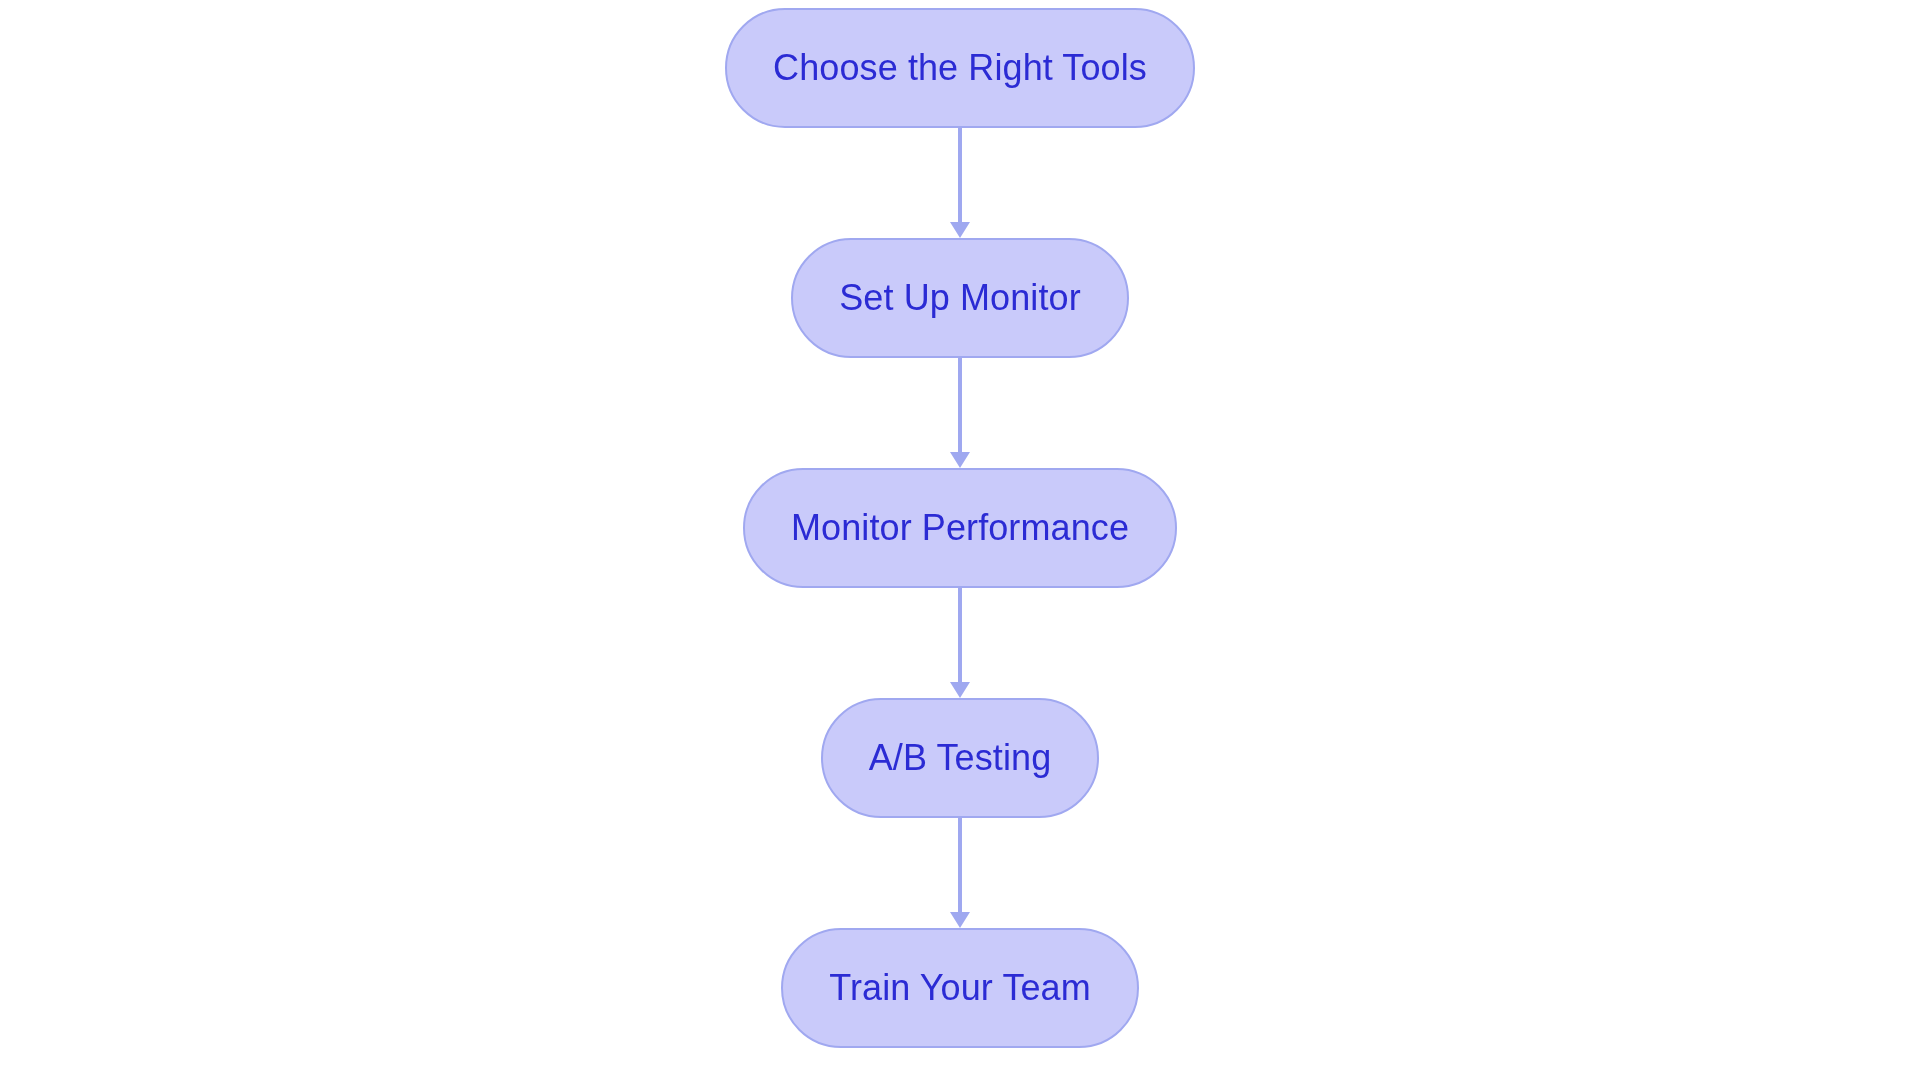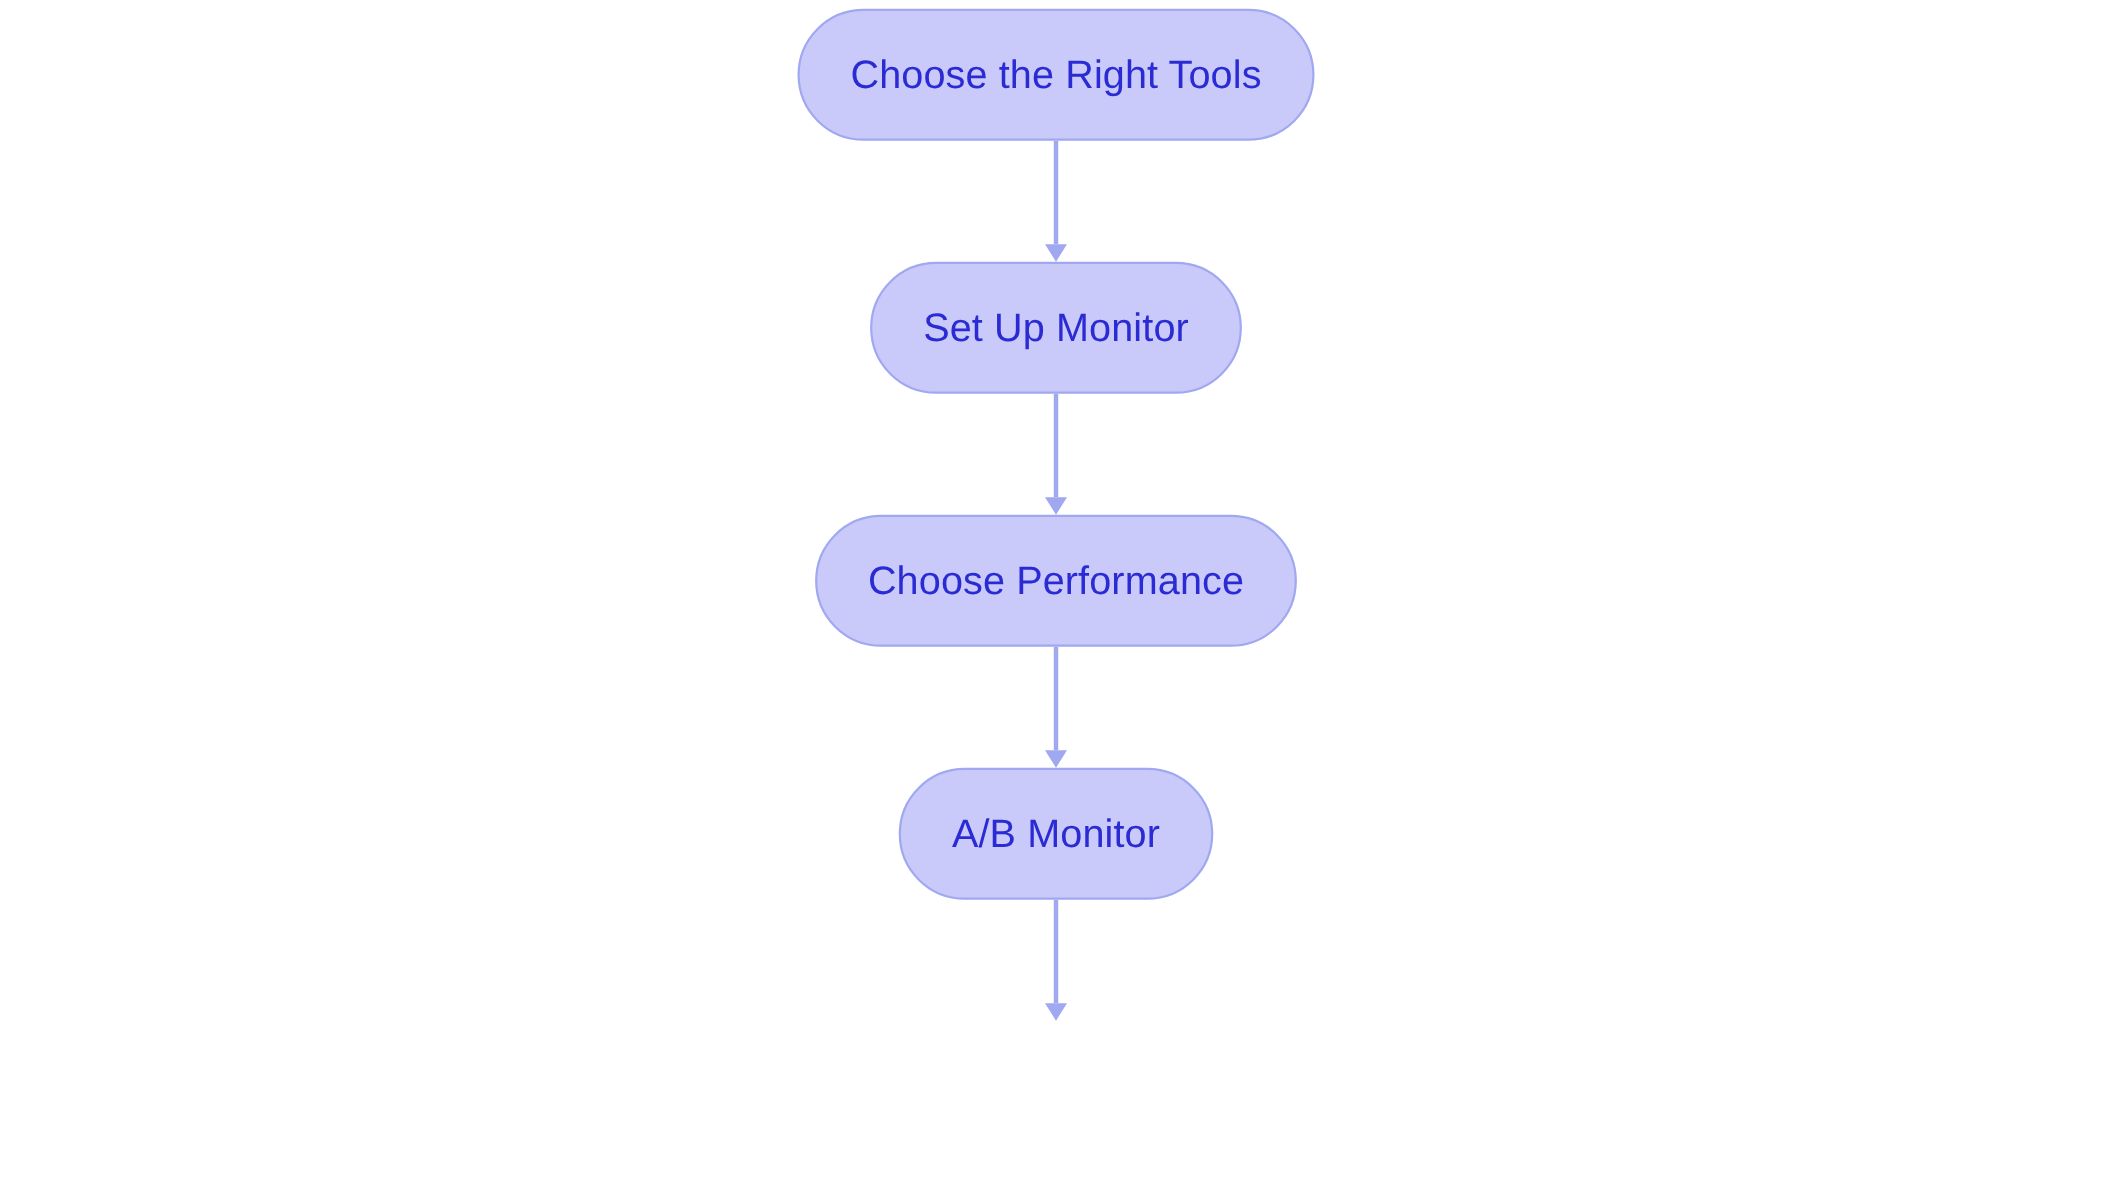--- a/index.html
+++ b/index.html
@@ -95,36 +95,39 @@
     </div>
 
     <div class="flow-connector">
       <svg viewBox="0 0 24 110" xmlns="http://www.w3.org/2000/svg" aria-hidden="true">
         <line x1="12" y1="0" x2="12" y2="94" stroke="#9FA8F0" stroke-width="4"></line>
         <polygon points="2,94 22,94 12,110" fill="#9FA8F0"></polygon>
       </svg>
     </div>
 
     <div class="flow-node">
-      <span class="flow-node-label">Choose Performance</span>
+      <span class="flow-node-label">Monitor Performance</span>
     </div>
 
     <div class="flow-connector">
       <svg viewBox="0 0 24 110" xmlns="http://www.w3.org/2000/svg" aria-hidden="true">
         <line x1="12" y1="0" x2="12" y2="94" stroke="#9FA8F0" stroke-width="4"></line>
         <polygon points="2,94 22,94 12,110" fill="#9FA8F0"></polygon>
       </svg>
     </div>
 
     <div class="flow-node">
-      <span class="flow-node-label">A/B Monitor</span>
+      <span class="flow-node-label">A/B Testing</span>
     </div>
 
     <div class="flow-connector">
       <svg viewBox="0 0 24 110" xmlns="http://www.w3.org/2000/svg" aria-hidden="true">
         <line x1="12" y1="0" x2="12" y2="94" stroke="#9FA8F0" stroke-width="4"></line>
         <polygon points="2,94 22,94 12,110" fill="#9FA8F0"></polygon>
       </svg>
     </div>
 
+    <div class="flow-node">
+      <span class="flow-node-label">Train Your Team</span>
+    </div>
 
   </div>
 </div>
 
 </body></html>

